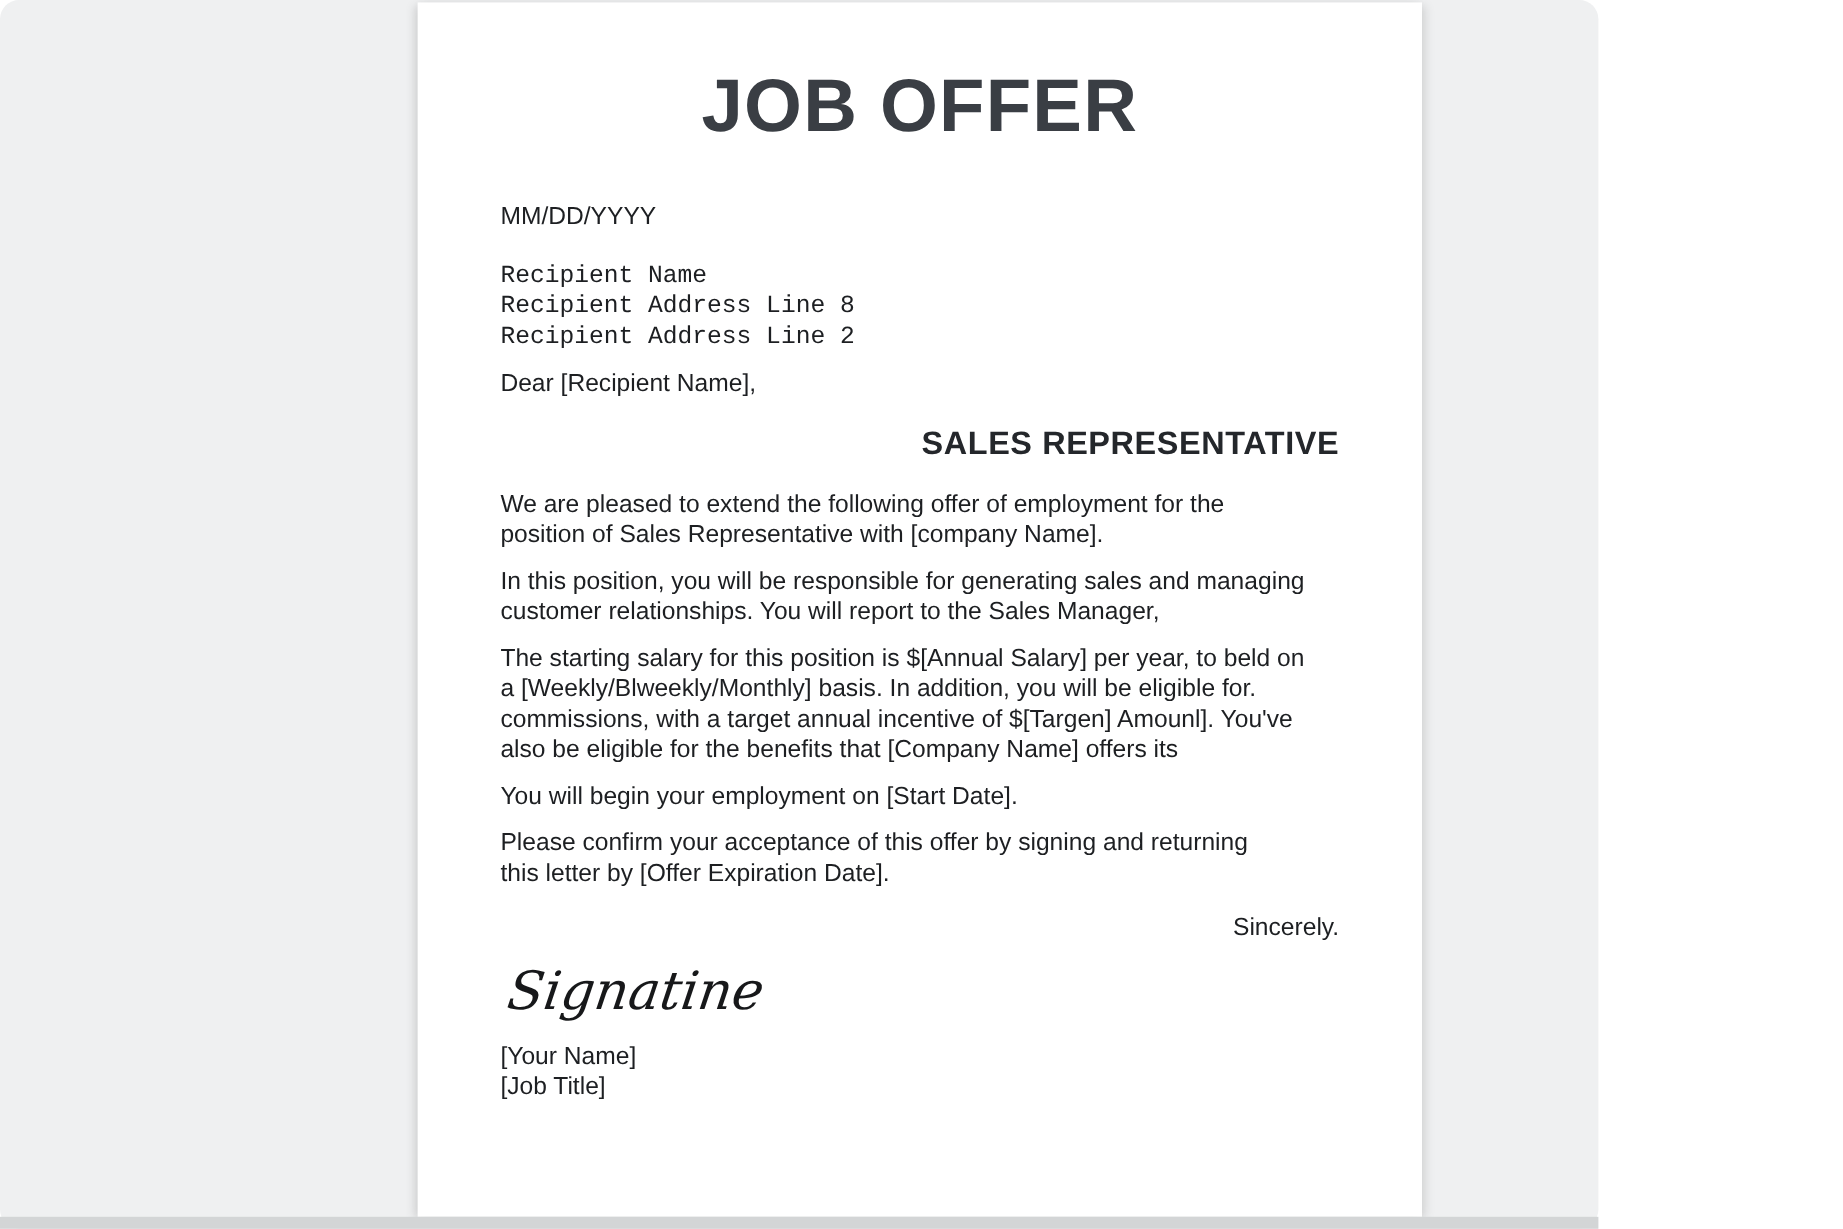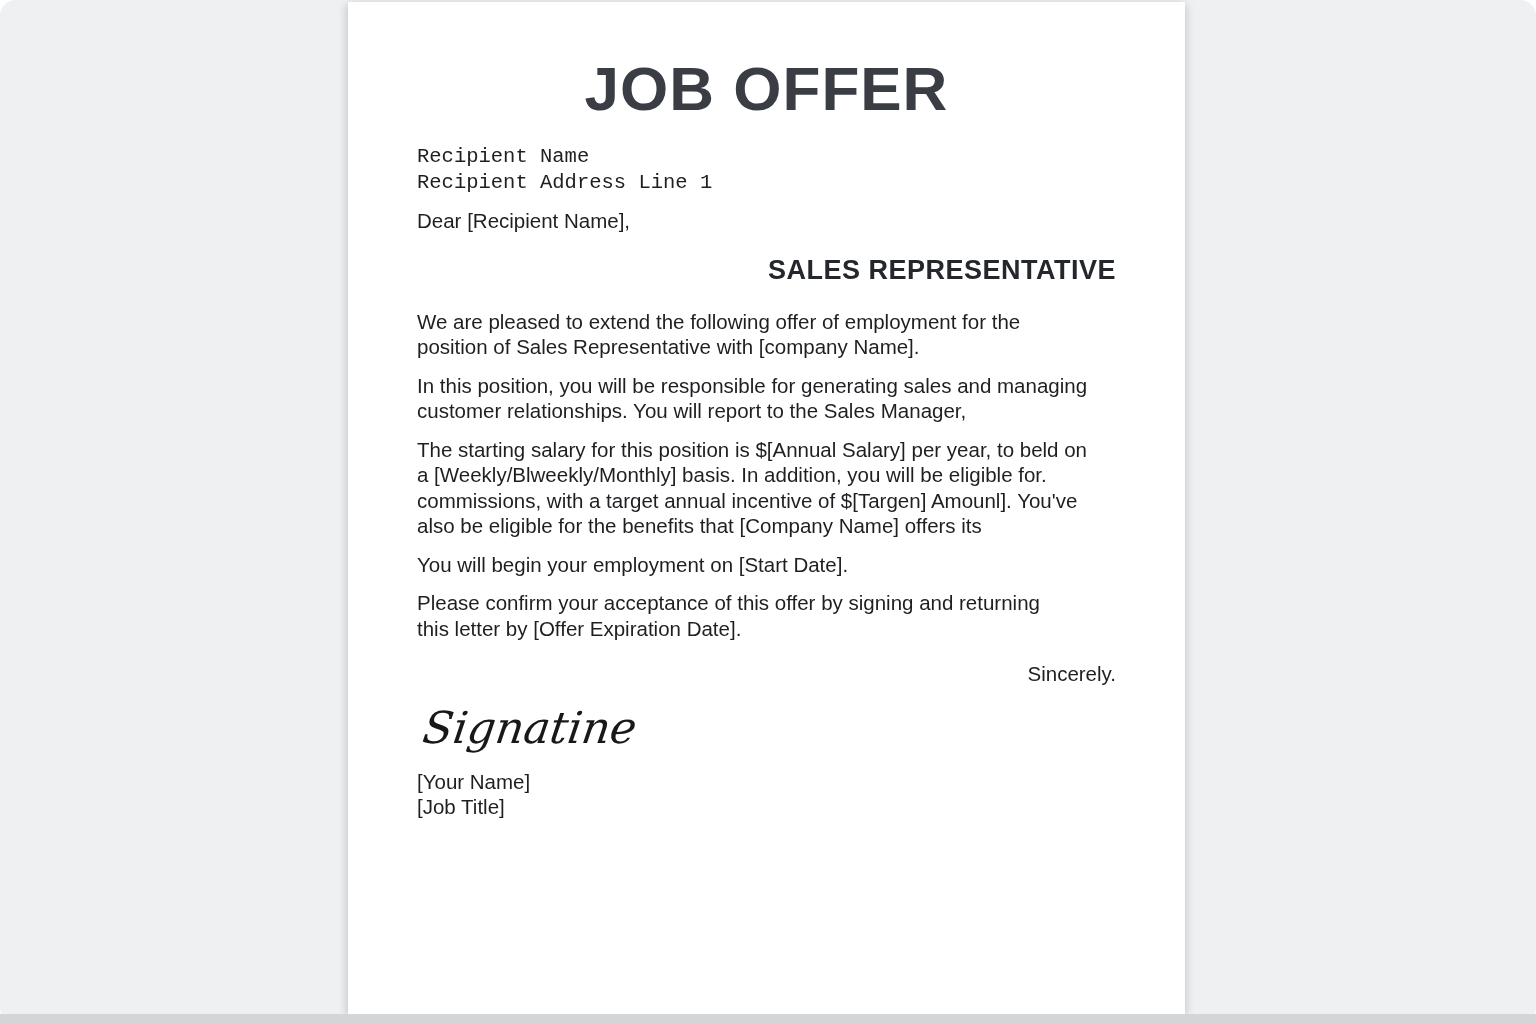--- a/index.html
+++ b/index.html
@@ -3,21 +3,21 @@
 <meta charset="utf-8">
 <style>
   * { margin: 0; padding: 0; box-sizing: border-box; }
   html, body { width: 1536px; height: 1024px; }
   body {
     font-family: "Liberation Sans", sans-serif;
     overflow: hidden;
   }
   .stage {
     position: relative;
-    width: 1536px;
+    width: 1332px;
     height: 1024px;
     background: #eff0f1;
     border-radius: 16px;
   }
   .bottom-band {
     position: absolute;
     left: 0; right: 0; bottom: 0;
     height: 10px;
     background: #d3d5d6;
   }
@@ -76,24 +76,26 @@
   .signature-block { margin-top: 10px; }
 </style>
 </head>
 <body>
 
 <div class="stage">
   <div class="paper">
 
     <div class="letter-title">JOB OFFER</div>
 
+    <div class="body-text date-line">MM/DD/YYYY</div>
 
     <div class="body-text recipient-block">
       <div>Recipient Name</div>
-      <div>Recipient Address Line 1</div>
+      <div>Recipient Address Line 8</div>
+      <div>Recipient Address Line 2</div>
     </div>
 
     <div class="body-text salutation">Dear [Recipient Name],</div>
 
     <div class="position-heading">SALES REPRESENTATIVE</div>
 
     <div class="body-text para first">
       <div>We are pleased to extend the following offer of employment for the</div>
       <div>position of Sales Representative with [company Name].</div>
     </div>

